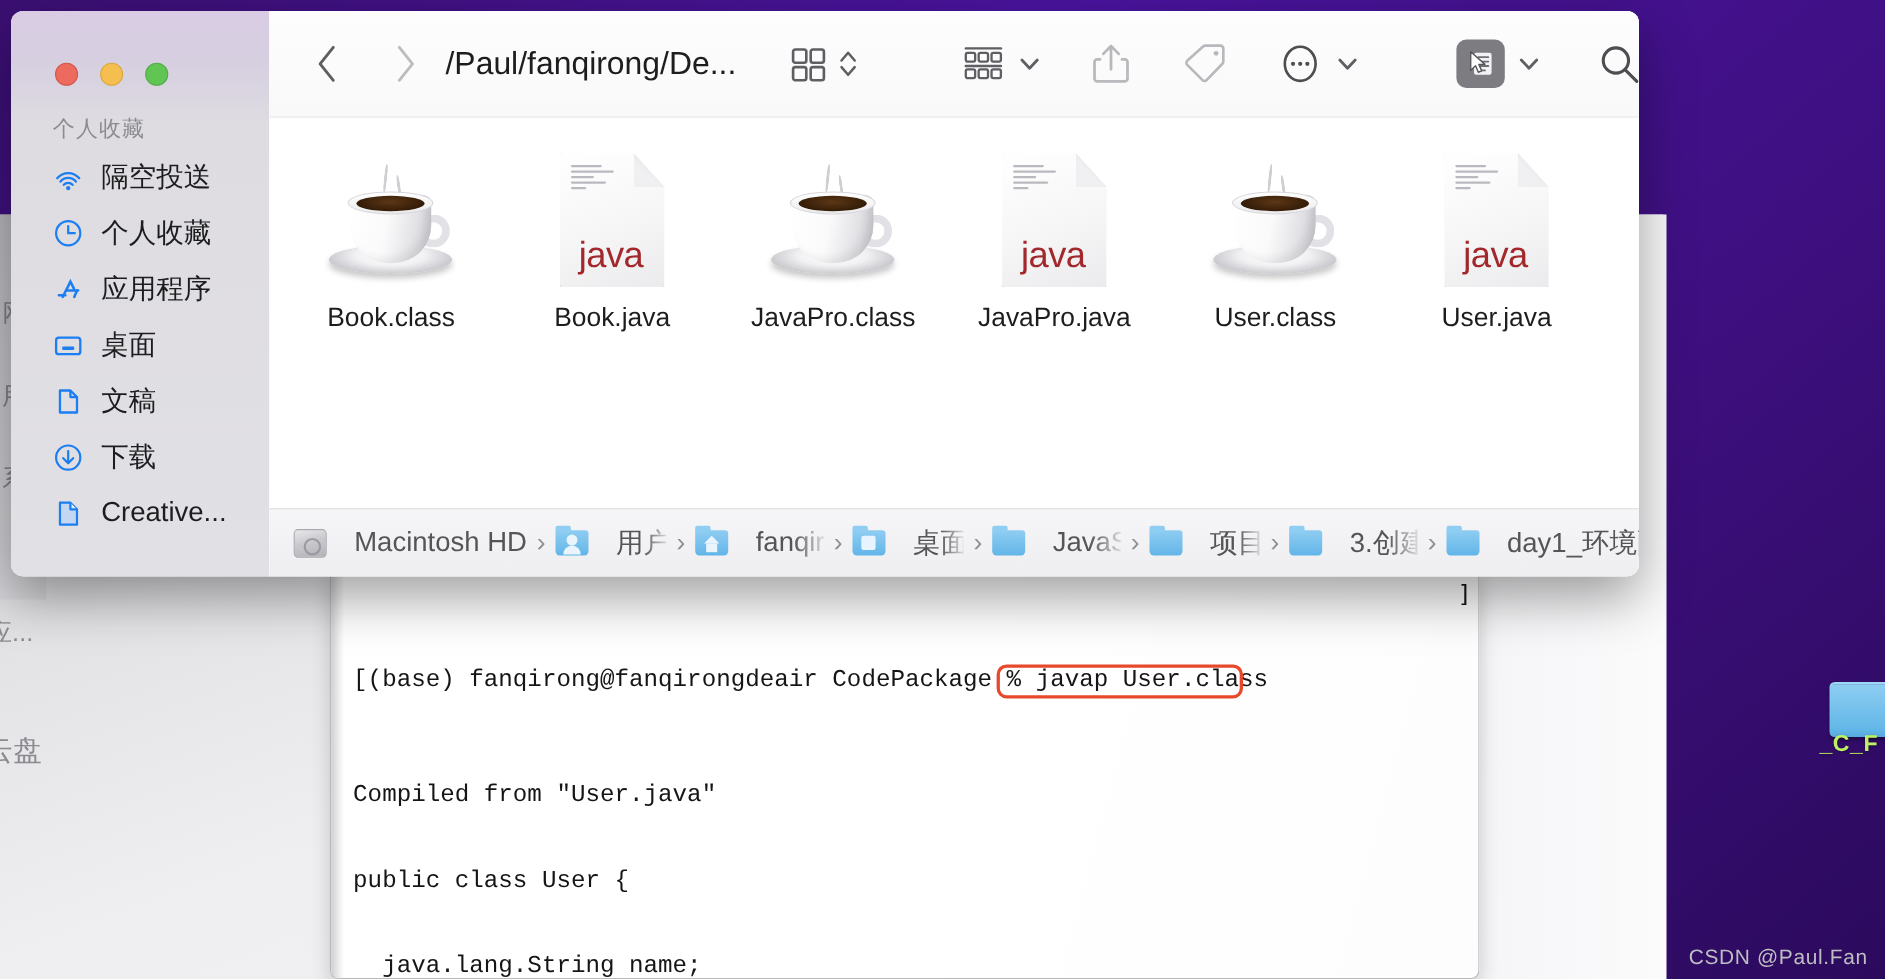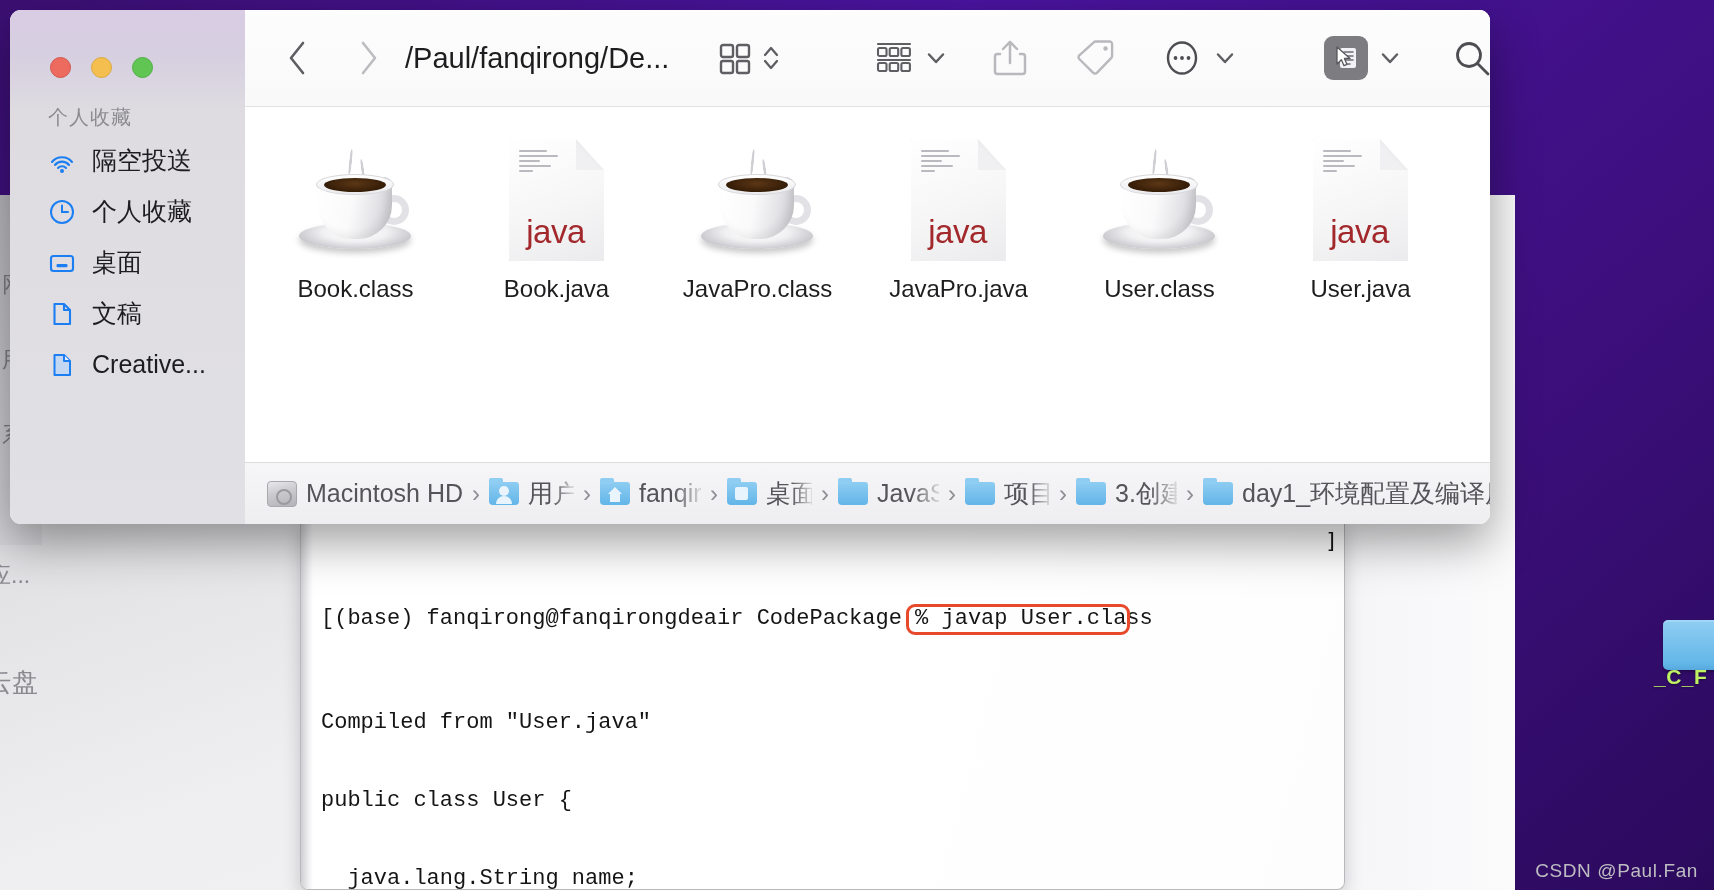--- a/index.html
+++ b/index.html
@@ -244,21 +244,21 @@
   }
 
   
   #path-bar {
     height: 62px; flex: 0 0 62px;
     background: linear-gradient(180deg,#f6f5f7,#eeedef);
     border-top: 1px solid #dcdcde;
     display: flex; align-items: center;
     padding-left: 22px; overflow: hidden;
   }
-  .crumb { display: flex; align-items: center; gap: 9px; flex: 0 0 auto; }
+  .crumb { display: flex; align-items: center; gap: 25px; flex: 0 0 auto; }
   .crumb-label { font-size: 25px; color: #555559; white-space: nowrap; }
   .crumb-sep { font-size: 24px; color: #8e8e93; margin: 0 9px; flex: 0 0 auto; }
   .crumb.clipped .crumb-label {
     max-width: 46px; overflow: hidden;
     -webkit-mask-image: linear-gradient(90deg,#000 55%, rgba(0,0,0,.15) 100%);
             mask-image: linear-gradient(90deg,#000 55%, rgba(0,0,0,.15) 100%);
   }
   .crumb.clipped.wide .crumb-label { max-width: 62px; }
 
   
@@ -373,20 +373,29 @@
     <div class="sidebar-item">
       <span class="sidebar-icon">
         <svg viewBox="0 0 28 28" width="28" height="28">
           <circle cx="14" cy="14" r="11" fill="none" stroke="#1b7ef2" stroke-width="2"></circle>
           <path d="M14 7.5V14h6" fill="none" stroke="#1b7ef2" stroke-width="2" stroke-linecap="round"></path>
         </svg>
       </span>
       <span class="sidebar-label">个人收藏</span>
     </div>
 
+    <div class="sidebar-item">
+      <span class="sidebar-icon">
+        <svg viewBox="0 0 28 28" width="28" height="28">
+          <path d="M9 21 16 7l3.2 6.4M12 15h11M5.5 19.5h6" fill="none" stroke="#1b7ef2" stroke-width="2.3" stroke-linecap="round"></path>
+          <path d="M19.5 21 22 15" fill="none" stroke="#1b7ef2" stroke-width="2.3" stroke-linecap="round"></path>
+        </svg>
+      </span>
+      <span class="sidebar-label">应用程序</span>
+    </div>
 
     <div class="sidebar-item">
       <span class="sidebar-icon">
         <svg viewBox="0 0 28 28" width="28" height="28">
           <rect x="3" y="7" width="22" height="15" rx="2.5" fill="none" stroke="#1b7ef2" stroke-width="2.1"></rect>
           <rect x="8.5" y="15" width="11" height="3.2" rx="1.2" fill="#1b7ef2"></rect>
         </svg>
       </span>
       <span class="sidebar-label">桌面</span>
     </div>
@@ -394,20 +403,29 @@
     <div class="sidebar-item">
       <span class="sidebar-icon">
         <svg viewBox="0 0 28 28" width="28" height="28">
           <path d="M6.5 4h9.5l6 6v14H6.5z" fill="none" stroke="#1b7ef2" stroke-width="2.1" stroke-linejoin="round"></path>
           <path d="M16 4v6h6" fill="none" stroke="#1b7ef2" stroke-width="2.1" stroke-linejoin="round"></path>
         </svg>
       </span>
       <span class="sidebar-label">文稿</span>
     </div>
 
+    <div class="sidebar-item">
+      <span class="sidebar-icon">
+        <svg viewBox="0 0 28 28" width="28" height="28">
+          <circle cx="14" cy="14" r="11" fill="none" stroke="#1b7ef2" stroke-width="2"></circle>
+          <path d="M14 8v11M9.5 14.5 14 19.2l4.5-4.7" fill="none" stroke="#1b7ef2" stroke-width="2" stroke-linecap="round" stroke-linejoin="round"></path>
+        </svg>
+      </span>
+      <span class="sidebar-label">下载</span>
+    </div>
 
     <div class="sidebar-item">
       <span class="sidebar-icon">
         <svg viewBox="0 0 28 28" width="28" height="28">
           <path d="M6.5 4h9.5l6 6v14H6.5z" fill="#c3d7f2" stroke="#1b7ef2" stroke-width="2" stroke-linejoin="round"></path>
           <path d="M16 4v6h6" fill="#e6eefa" stroke="#1b7ef2" stroke-width="2" stroke-linejoin="round"></path>
         </svg>
       </span>
       <span class="sidebar-label">Creative...</span>
     </div>

